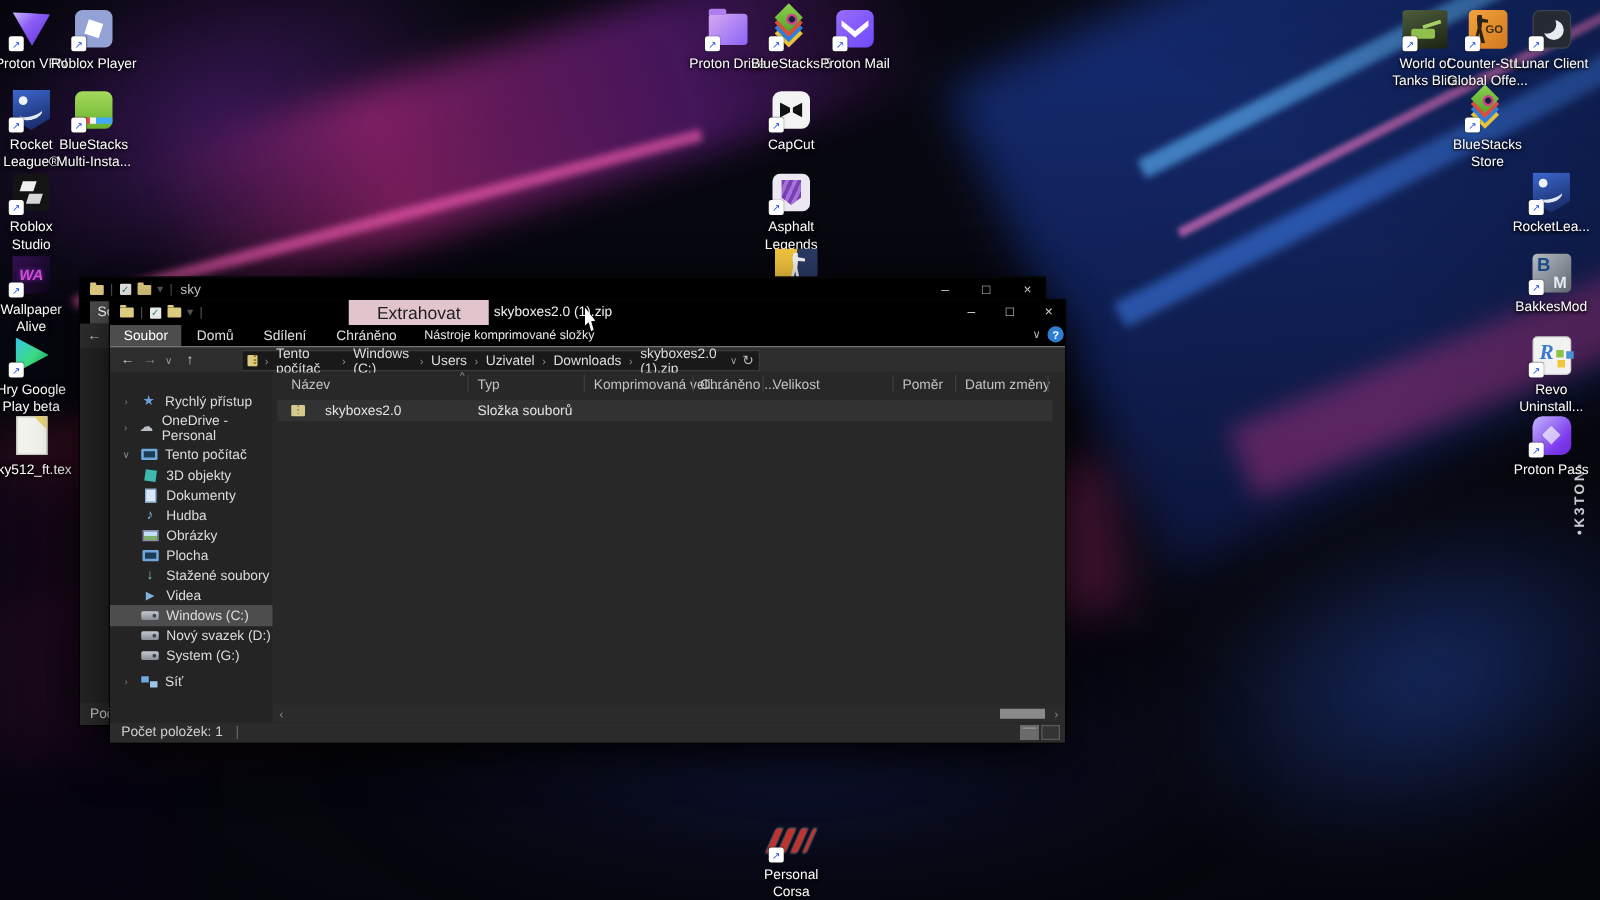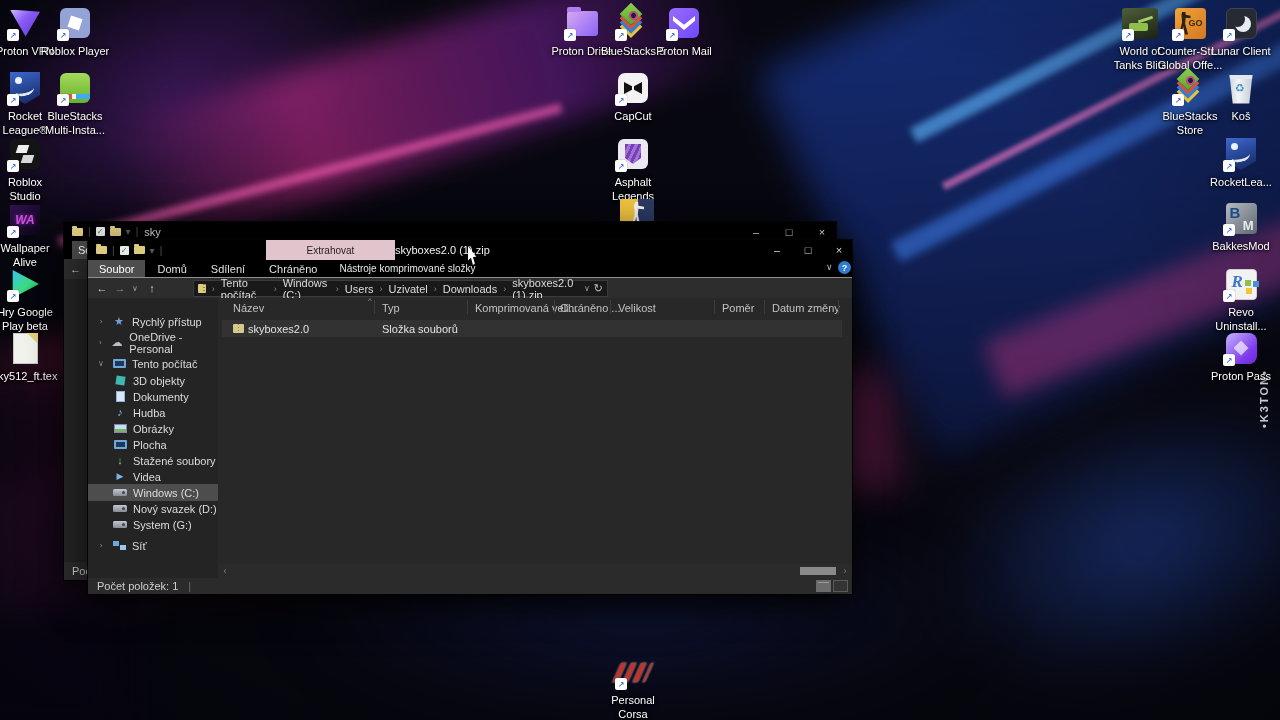--- a/index.html
+++ b/index.html
@@ -129,21 +129,21 @@
 .harrow{color:#8a8a8a;font-size:9px;width:14px;text-align:center}
 .hthumb{position:absolute;right:16px;top:3px;width:36px;height:8px;background:#8a8a8a}
 .sbfill{position:absolute;left:0;top:324px;width:130px;height:14px;background:#242424}
 .status{position:absolute;left:0;right:0;top:338px;height:16px;background:#2b2b2b;display:flex;align-items:center;font-size:11px;color:#cfcfcf}
 .viewbtn{position:absolute;top:340px;width:15px;height:12px}
 .vb1{background:#6b6b6b;box-shadow:inset 0 0 0 2px #6b6b6b,inset 0 3px 0 0 #9a9a9a}
 .vb2{background:#343434;border:1px solid #5a5a5a}
 .helpq{width:13px;height:13px;border-radius:50%;background:#2d7dd2;color:#fff;font-size:9px;font-weight:bold;display:flex;align-items:center;justify-content:center}
 
 
-.extab{position:absolute;left:178px;top:0;width:129px;height:20px;background:#e2c4cd;color:#1f1f1f;font-size:10px;display:flex;align-items:center;justify-content:center}
+.extab{position:absolute;left:191px;top:0;width:112px;height:20px;background:#e2c4cd;color:#1f1f1f;font-size:14px;display:flex;align-items:center;justify-content:center}
 .wintitle{position:absolute;top:0;height:20px;display:flex;align-items:center;color:#f0f0f0;font-size:11px}
 
 
 .cursor{position:absolute;z-index:60;width:13px;height:19px;background:#fff;clip-path:polygon(0 0,0 76%,23% 62%,38% 100%,53% 94%,38% 58%,64% 56%);filter:drop-shadow(1px 1px 1px rgba(0,0,0,.9)) drop-shadow(0 0 1px rgba(0,0,0,.9))}
 </style>
 </head>
 <body>
 
 <div id="screen">
 
@@ -297,26 +297,20 @@
       </div>
     <div class="lbl">Lunar Client</div>
   </div>
   <div class="dicon" style="left:1154px;top:70px">
     <div class="glyph">
         <div class="g-bs5"></div>
         <div class="sc">↗</div>
       </div>
     <div class="lbl">BlueStacks
 Store</div>
-  </div>
-  <div class="dicon" style="left:1205px;top:70px">
-    <div class="glyph">
-        <div class="g-kos"></div>
-      </div>
-    <div class="lbl">Koš</div>
   </div>
   <div class="dicon" style="left:1205px;top:136px">
     <div class="glyph">
         <div class="g-rl"></div>
         <div class="sc">↗</div>
       </div>
     <div class="lbl">RocketLea...</div>
   </div>
   <div class="dicon" style="left:1205px;top:200px">
     <div class="glyph">
@@ -517,21 +511,21 @@
         <div class="cdiv" style="left:249px"></div>
         <div class="cdiv" style="left:336px"></div>
         <div class="cdiv" style="left:392px"></div>
         <div class="cdiv" style="left:496px"></div>
         <div class="cdiv" style="left:546px"></div>
         <div class="cdiv" style="left:620px"></div>
         <div class="frow">
           <span class="si" style="margin-left:9px">
               <span class="mini-zip" style="background:#d6c98f"></span>
             </span>
-          <span style="margin-left:3px">skyboxes2.0</span>
+          <span style="margin-left:15px">skyboxes2.0</span>
           <span style="position:absolute;left:160px">Složka souborů</span>
         </div>
       </div>
     </div>
 
     <div class="sbfill"></div>
     <div class="hscroll">
       <span class="harrow">‹</span>
       <span class="harrow" style="margin-left:auto">›</span>
       <div class="hthumb"></div>

